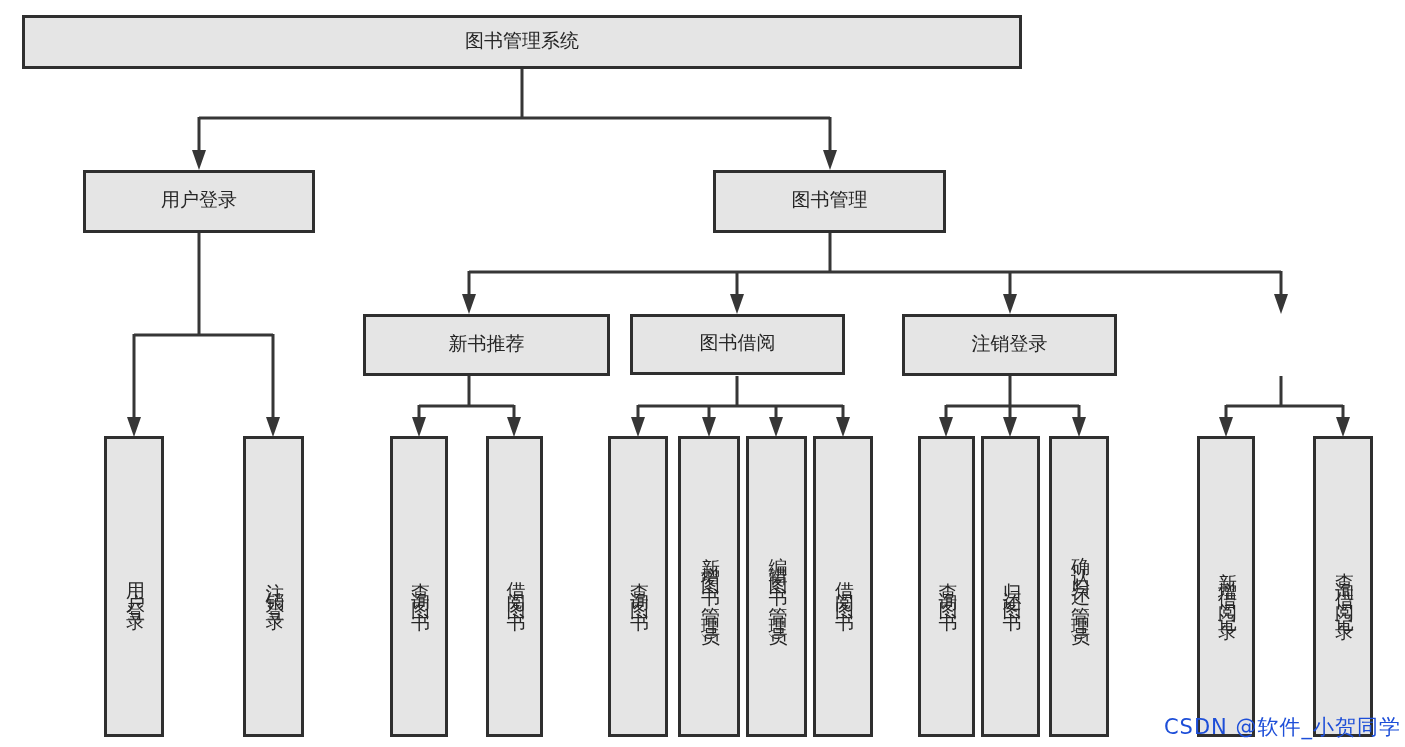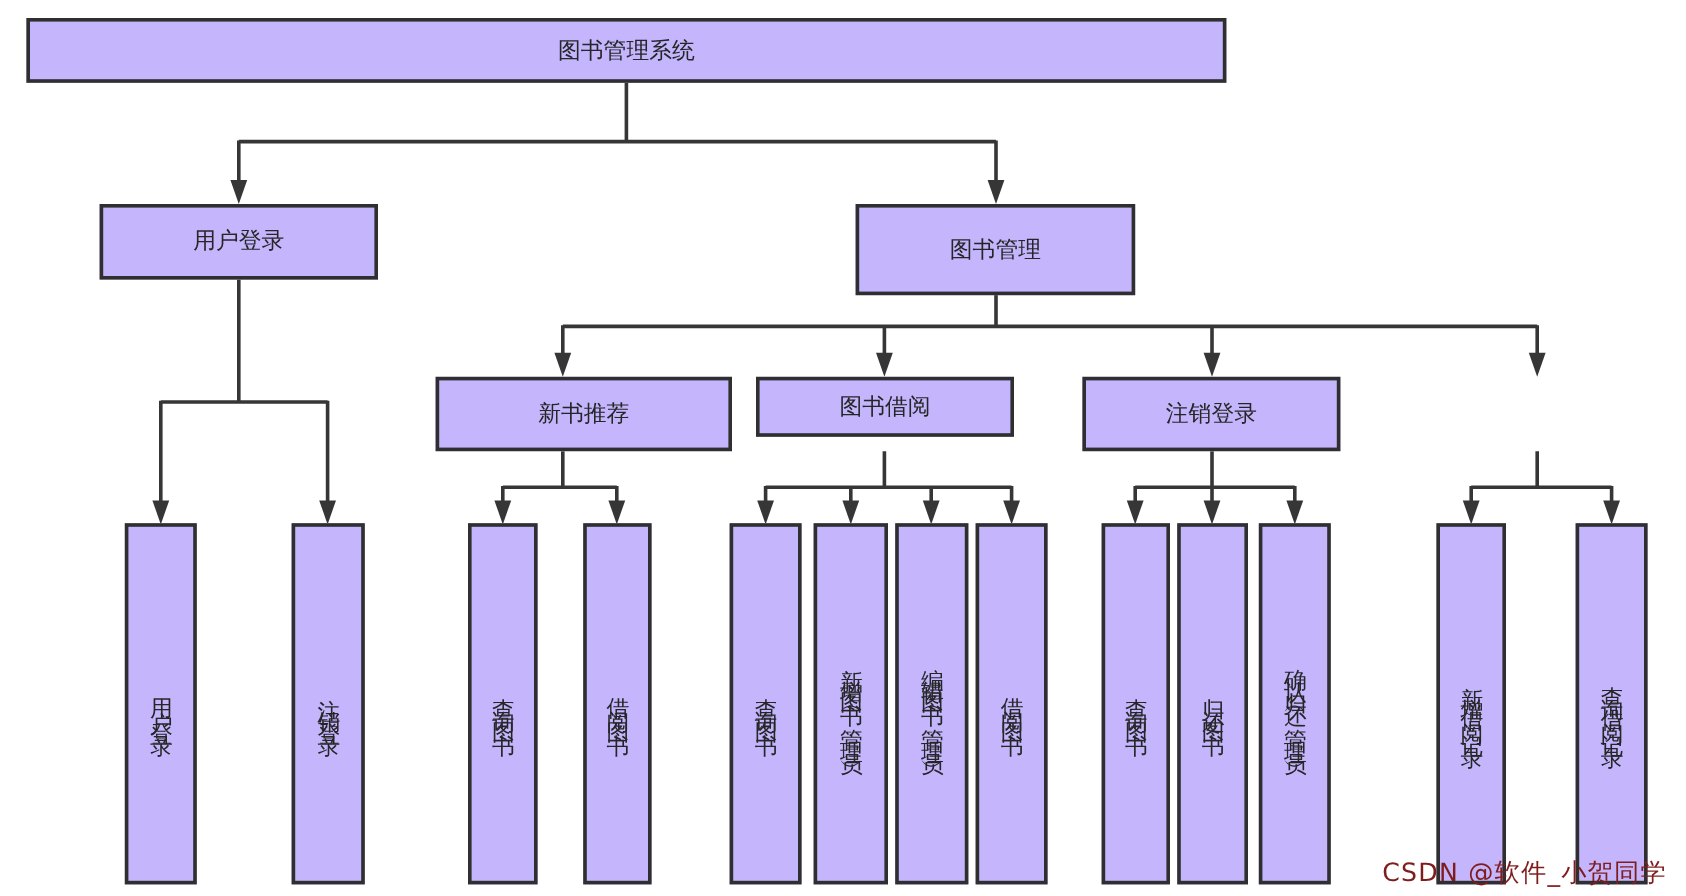--- a/index.html
+++ b/index.html
@@ -3,31 +3,31 @@
 <meta charset="utf-8">
 <style>
   html,body{margin:0;padding:0;background:#ffffff;}
   .stage{
     position:relative;width:1405px;height:747px;background:#ffffff;overflow:hidden;
     font-family:"DejaVu Sans","Liberation Sans",sans-serif;
   }
   .wires{position:absolute;left:0;top:0;z-index:1;}
   .node{
     position:absolute;box-sizing:border-box;z-index:2;
-    border:3px solid #2f2f2f;background:#c4b5fd;color:#262626;
+    border:3px solid #2f2f2f;background:#e5e5e5;color:#262626;
     display:flex;align-items:center;justify-content:center;
-    font-size:19px;line-height:1;text-align:center;
+    font-size:19px;line-height:1;text-align:center;font-family:Liberation Mono, monospace;
   }
   .vnode{
     writing-mode:vertical-rl;text-orientation:mixed;
     letter-spacing:10px;
   }
   .watermark{
-    position:absolute;right:16px;top:713px;z-index:3;
-    font-size:21px;color:#7f1d1d;letter-spacing:1px;white-space:nowrap;
+    position:absolute;right:4px;top:713px;z-index:3;
+    font-size:21px;color:#1d4ed8;letter-spacing:1px;white-space:nowrap;
   }
 </style>
 </head>
 <body>
 
 <div class="stage">
 
   <svg class="wires" width="1405" height="747" viewBox="0 0 1405 747" aria-hidden="true">
     <g stroke="#363636" stroke-width="3" fill="none">
 
@@ -64,24 +64,24 @@
       <polygon points="1003,417 1017,417 1010,437"></polygon>
       <polygon points="1072,417 1086,417 1079,437"></polygon>
       <polygon points="1219,417 1233,417 1226,437"></polygon>
       <polygon points="1336,417 1350,417 1343,437"></polygon>
     </g>
   </svg>
 
   <div class="node" style="left:22px;top:15px;width:1000px;height:54px">图书管理系统</div>
 
   <div class="node" style="left:83px;top:170px;width:232px;height:63px">用户登录</div>
-  <div class="node" style="left:713px;top:170px;width:233px;height:76px">图书管理</div>
+  <div class="node" style="left:713px;top:170px;width:233px;height:63px">图书管理</div>
 
   <div class="node" style="left:363px;top:314px;width:247px;height:62px">新书推荐</div>
-  <div class="node" style="left:630px;top:314px;width:215px;height:50px">图书借阅</div>
+  <div class="node" style="left:630px;top:314px;width:215px;height:61px">图书借阅</div>
   <div class="node" style="left:902px;top:314px;width:215px;height:62px">注销登录</div>
 
   <div class="node vnode" style="left:104px;top:436px;width:60px;height:301px">用户登录</div>
   <div class="node vnode" style="left:243px;top:436px;width:61px;height:301px">注销登录</div>
 
   <div class="node vnode" style="left:390px;top:436px;width:58px;height:301px">查询图书</div>
   <div class="node vnode" style="left:486px;top:436px;width:57px;height:301px">借阅图书</div>
 
   <div class="node vnode" style="left:608px;top:436px;width:60px;height:301px">查询图书</div>
   <div class="node vnode" style="left:678px;top:436px;width:62px;height:301px">新增图书（管理员）</div>

